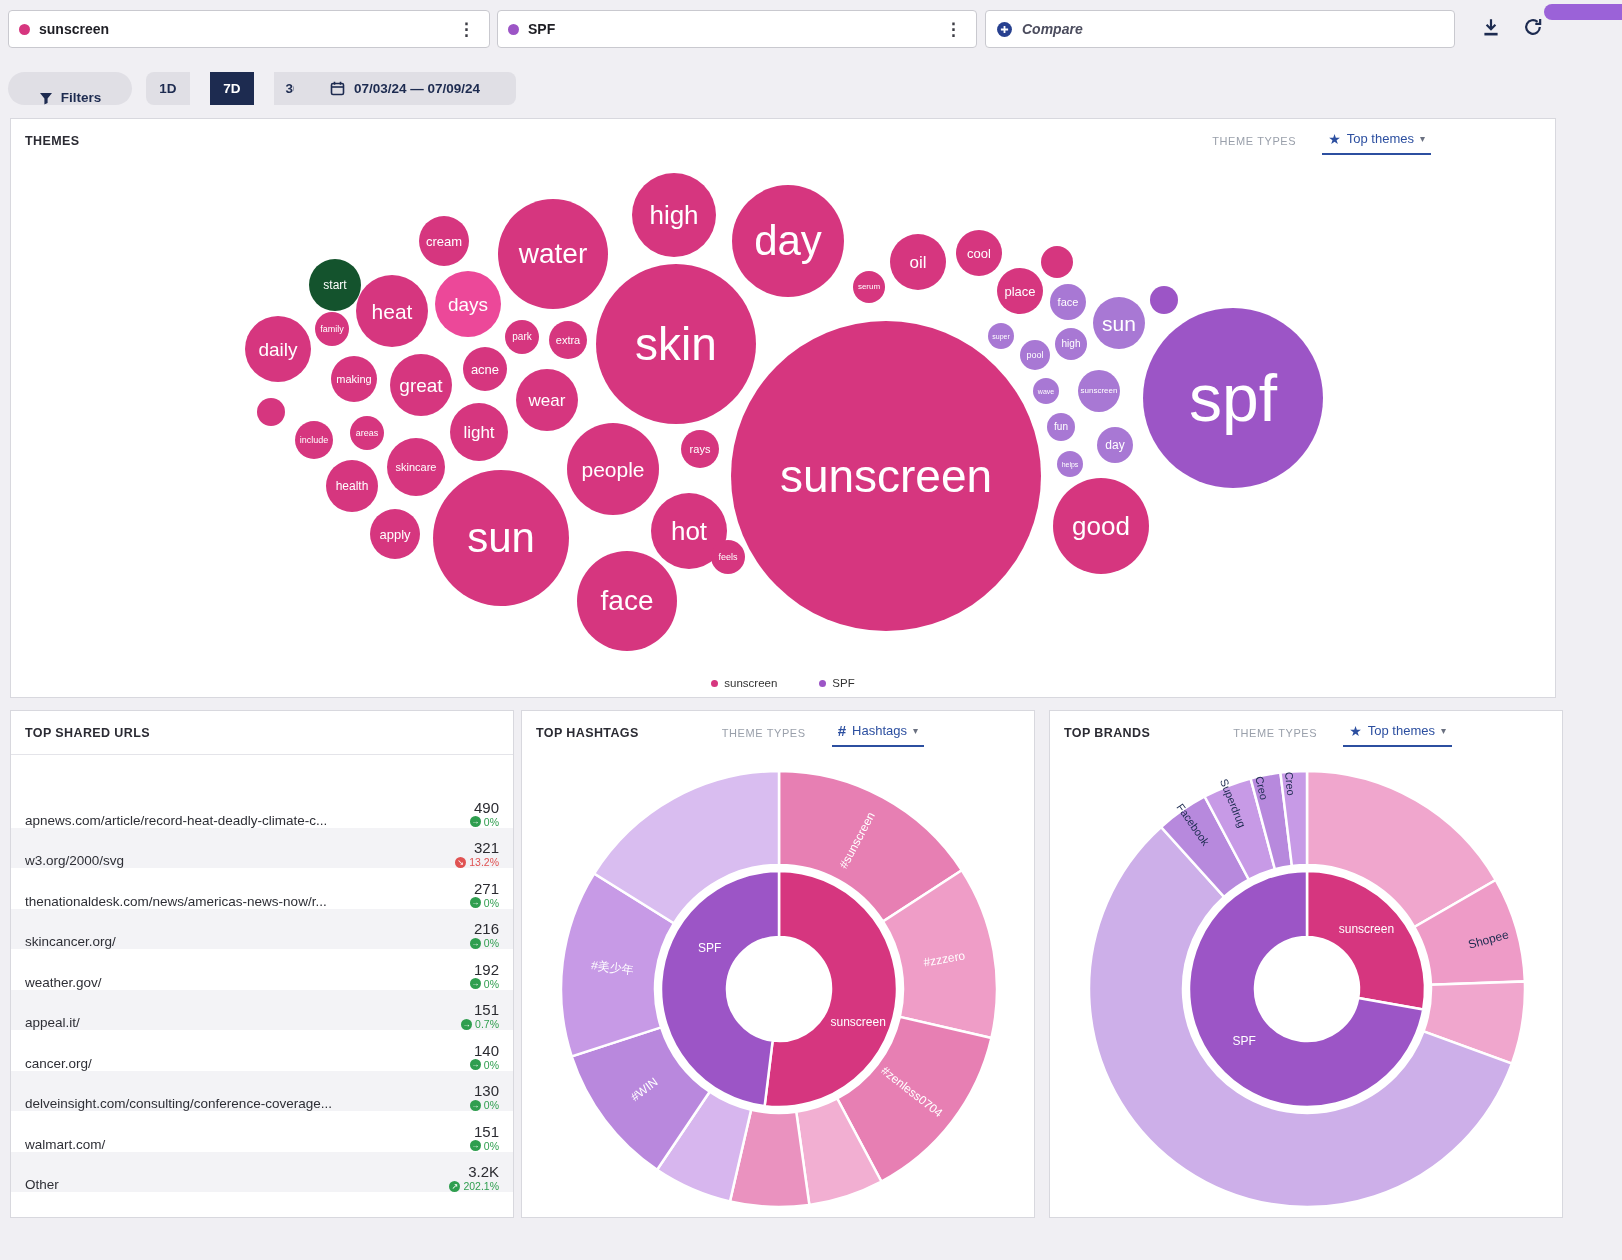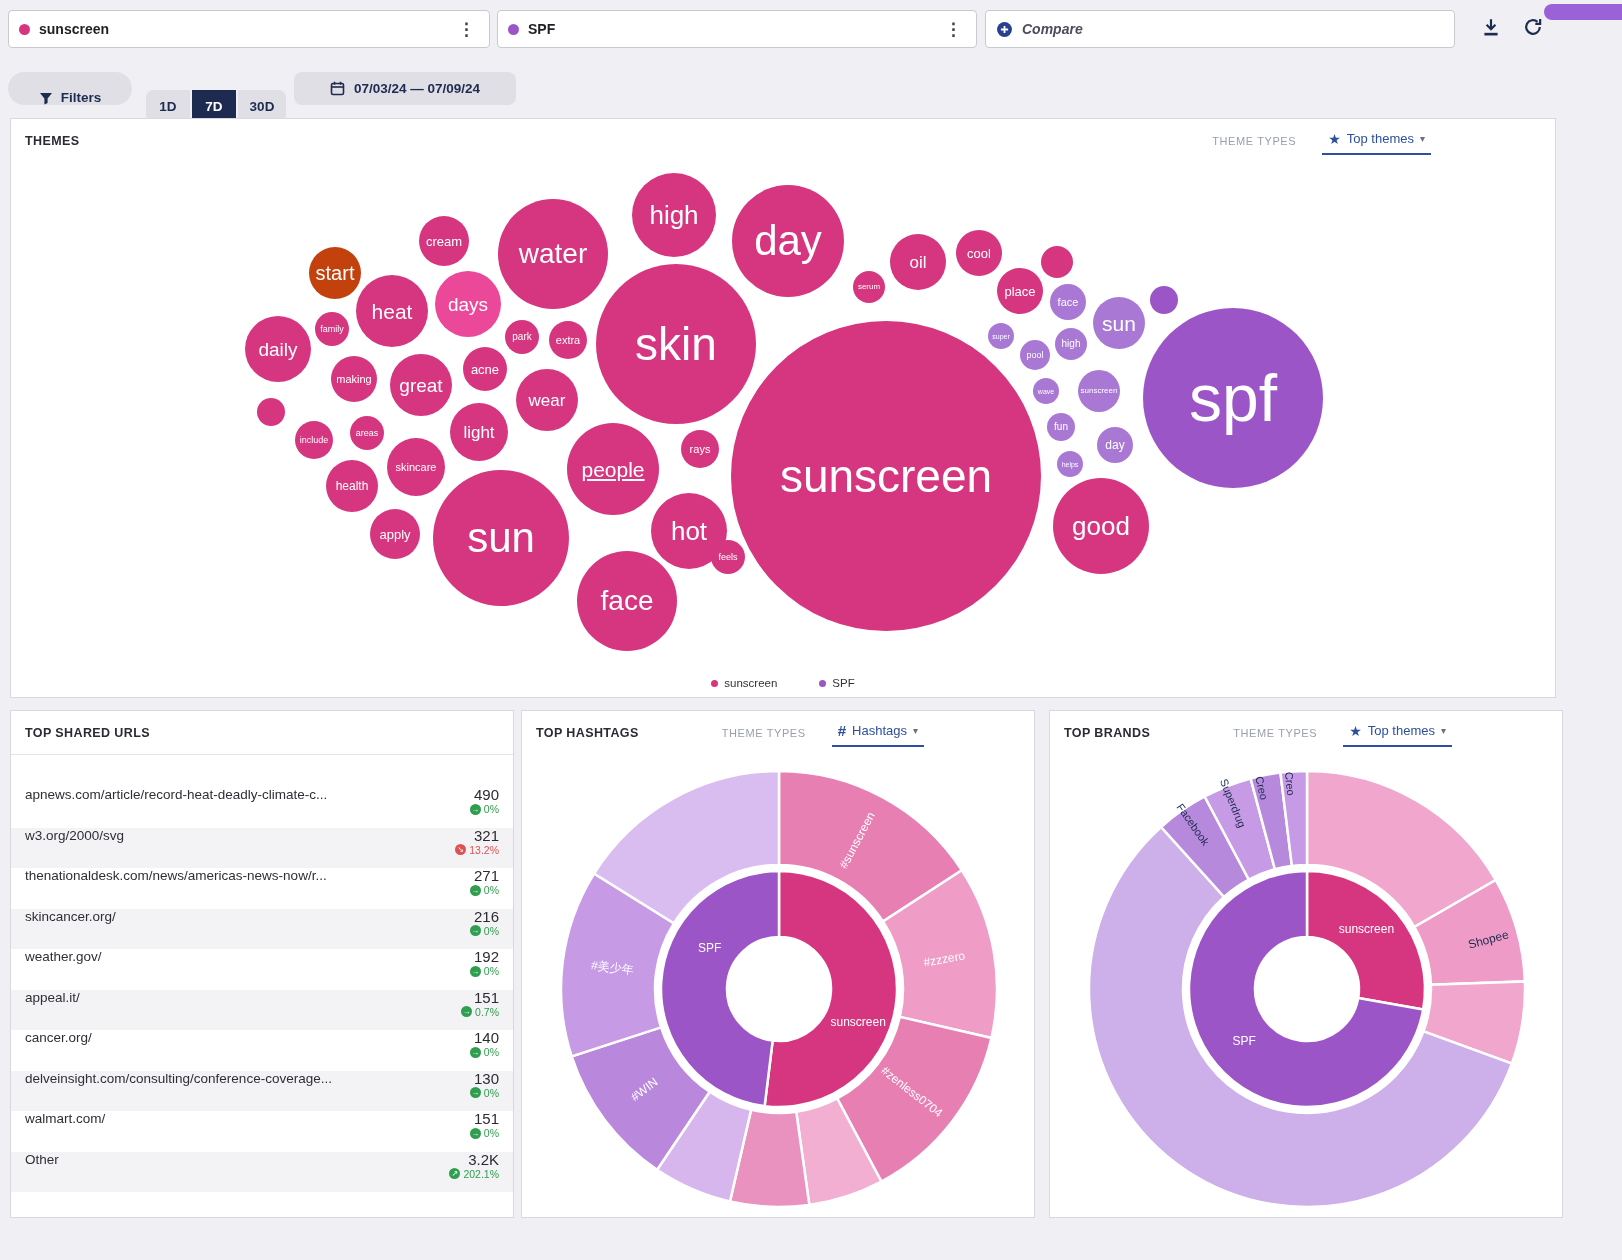--- a/index.html
+++ b/index.html
@@ -19,21 +19,21 @@
   .kebab{font-size:17px;color:#3c3c44;cursor:pointer;padding:0 4px;font-weight:bold;}
   .compare-label{font-size:14px;font-style:italic;font-weight:bold;color:#4c4d5e;margin-left:9px;}
   .top-icon{position:absolute;top:16px;width:24px;height:24px;cursor:pointer;}
   .corner-widget{position:absolute;top:4px;right:0;width:78px;height:16px;background:#9b62d8;border-radius:9px 0 0 9px;}
 
   .pill{
     position:absolute;top:72px;height:33px;background:#e0dfe5;border-radius:17px;
     display:flex;align-items:center;justify-content:center;color:var(--navy);
     font-size:13.5px;font-weight:bold;cursor:pointer;box-sizing:border-box;
   }
-  .range-group{position:absolute;top:72px;left:146px;display:flex;gap:2px;margin-top:18px;}
+  .range-group{position:absolute;top:72px;left:146px;display:flex;gap:20px;}
   .range-btn{
     width:44px;height:33px;background:#e0dfe5;color:var(--navy);font-size:13.5px;font-weight:bold;
     display:flex;align-items:center;justify-content:center;cursor:pointer;
   }
   .range-btn:first-child{border-radius:8px 0 0 8px;}
   .range-btn:last-child{border-radius:0 8px 8px 0;width:48px;}
   .range-btn.active{background:var(--navy);color:#fff;}
 
   .panel{position:absolute;background:#fff;border:1px solid #d8d8de;box-sizing:border-box;overflow:hidden;}
   .panel-header{
@@ -61,21 +61,21 @@
   .legend{position:absolute;left:0;right:0;bottom:8px;display:flex;justify-content:center;gap:42px;}
   .legend-item{display:flex;align-items:center;gap:6px;font-size:11.5px;color:#333;cursor:pointer;}
   .legend-dot{width:7px;height:7px;border-radius:50%;}
 
   .thead{
     position:absolute;top:44px;left:0;right:0;height:32px;background:#e8ecf3;
     display:flex;align-items:center;justify-content:flex-end;padding-right:14px;
     font-size:12px;color:#4c4d5a;box-sizing:border-box;
   }
   .tbody{position:absolute;top:76px;left:0;right:0;bottom:0;}
-  .trow{height:40.5px;display:flex;align-items:flex-start;padding:0 14px;box-sizing:border-box;}
+  .trow{height:40.5px;display:flex;align-items:flex-end;padding:0 14px;box-sizing:border-box;}
   .trow.alt{background:#f3f3f6;}
   .turl{flex:1;font-size:13.5px;color:#2e2f36;overflow:hidden;text-overflow:ellipsis;white-space:nowrap;cursor:pointer;}
   .tval-wrap{text-align:right;min-width:84px;}
   .tval{font-size:15px;color:#2b2b31;line-height:16px;}
   .tchange{font-size:10.5px;display:flex;align-items:center;justify-content:flex-end;gap:3px;line-height:12px;}
   .tchange.flat,.tchange.up{color:var(--green);}
   .tchange.down{color:var(--red);}
   .chicon{width:11px;height:11px;border-radius:50%;color:#fff;font-size:8px;line-height:11px;text-align:center;display:inline-block;}
   .chicon.flat,.chicon.up{background:var(--green);}
   .chicon.down{background:var(--red);}
@@ -163,25 +163,25 @@
   <div class="bubble-wrap">
       <div class="bubble" style="left: 720px; top: 202px; height: 310px; width: 310px; background: rgb(214, 54, 127); font-size: 46px;">sunscreen</div>
       <div class="bubble" style="left: 585px; top: 145px; height: 160px; width: 160px; background: rgb(214, 54, 127); font-size: 46px;">skin</div>
       <div class="bubble" style="left: 721px; top: 66px; height: 112px; width: 112px; background: rgb(214, 54, 127); font-size: 42px;">day</div>
       <div class="bubble" style="left: 422px; top: 351px; height: 136px; width: 136px; background: rgb(214, 54, 127); font-size: 42px;">sun</div>
       <div class="bubble" style="left: 487px; top: 80px; height: 110px; width: 110px; background: rgb(214, 54, 127); font-size: 28px;">water</div>
       <div class="bubble" style="left: 621px; top: 54px; height: 84px; width: 84px; background: rgb(214, 54, 127); font-size: 26px;">high</div>
       <div class="bubble" style="left: 1042px; top: 359px; height: 96px; width: 96px; background: rgb(214, 54, 127); font-size: 26px;">good</div>
       <div class="bubble" style="left: 566px; top: 432px; height: 100px; width: 100px; background: rgb(214, 54, 127); font-size: 28px;">face</div>
       <div class="bubble" style="left: 640px; top: 374px; height: 76px; width: 76px; background: rgb(214, 54, 127); font-size: 26px;">hot</div>
-      <div class="bubble" style="left: 556px; top: 304px; height: 92px; width: 92px; background: rgb(214, 54, 127); font-size: 21px; text-decoration: underline;">people</div>
+      <div class="bubble" style="left: 556px; top: 304px; height: 92px; width: 92px; background: rgb(214, 54, 127); font-size: 21px;">people</div>
       <div class="bubble" style="left: 345px; top: 156px; height: 72px; width: 72px; background: rgb(214, 54, 127); font-size: 21px;">heat</div>
       <div class="bubble" style="left: 424px; top: 152px; height: 66px; width: 66px; background: #ec4899; font-size: 19px;">days</div>
       <div class="bubble" style="left: 408px; top: 97px; height: 50px; width: 50px; background: rgb(214, 54, 127); font-size: 13px;">cream</div>
-      <div class="bubble" style="left: 298px; top: 128px; height: 52px; width: 52px; background: #c2410c; font-size: 20px;">start</div>
+      <div class="bubble" style="left: 298px; top: 140px; height: 52px; width: 52px; background: #14532d; font-size: 12px;">start</div>
       <div class="bubble" style="left: 234px; top: 197px; height: 66px; width: 66px; background: rgb(214, 54, 127); font-size: 19px;">daily</div>
       <div class="bubble" style="left: 379px; top: 235px; height: 62px; width: 62px; background: rgb(214, 54, 127); font-size: 19px;">great</div>
       <div class="bubble" style="left: 439px; top: 284px; height: 58px; width: 58px; background: rgb(214, 54, 127); font-size: 17px;">light</div>
       <div class="bubble" style="left: 505px; top: 250px; height: 62px; width: 62px; background: rgb(214, 54, 127); font-size: 17px;">wear</div>
       <div class="bubble" style="left: 452px; top: 228px; height: 44px; width: 44px; background: rgb(214, 54, 127); font-size: 13px;">acne</div>
       <div class="bubble" style="left: 376px; top: 319px; height: 58px; width: 58px; background: rgb(214, 54, 127); font-size: 11px;">skincare</div>
       <div class="bubble" style="left: 359px; top: 390px; height: 50px; width: 50px; background: rgb(214, 54, 127); font-size: 13px;">apply</div>
       <div class="bubble" style="left: 315px; top: 341px; height: 52px; width: 52px; background: rgb(214, 54, 127); font-size: 12px;">health</div>
       <div class="bubble" style="left: 320px; top: 237px; height: 46px; width: 46px; background: rgb(214, 54, 127); font-size: 11px;">making</div>
       <div class="bubble" style="left: 304px; top: 193px; height: 34px; width: 34px; background: rgb(214, 54, 127); font-size: 9px;">family</div>

